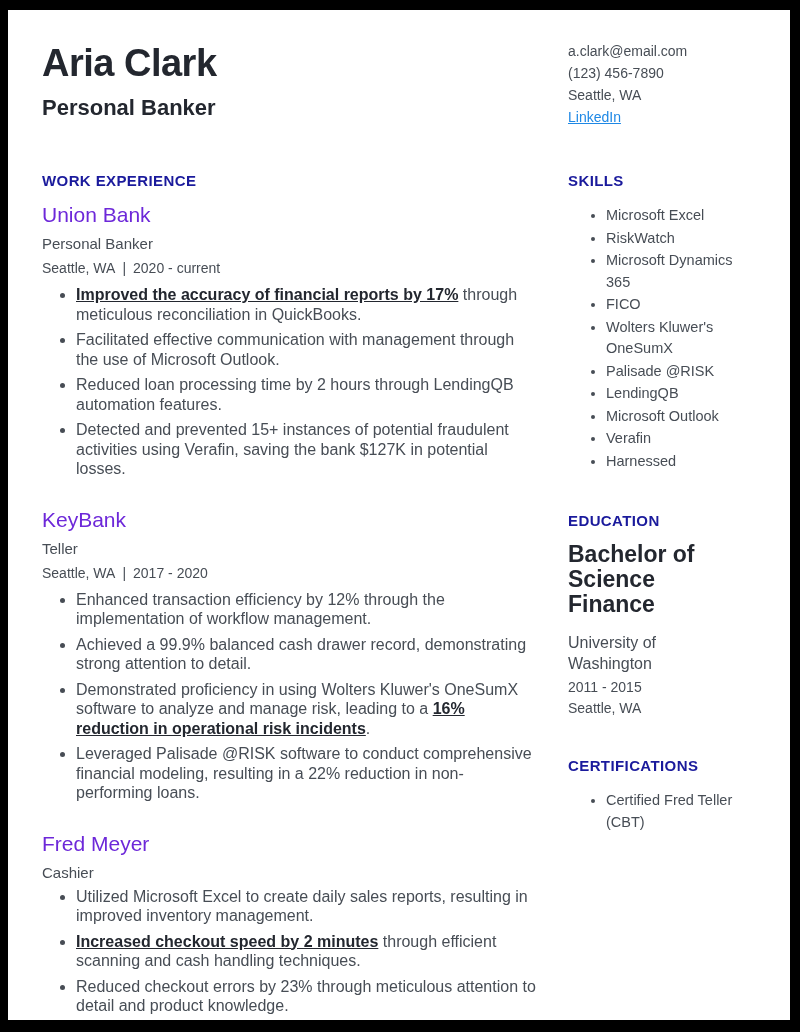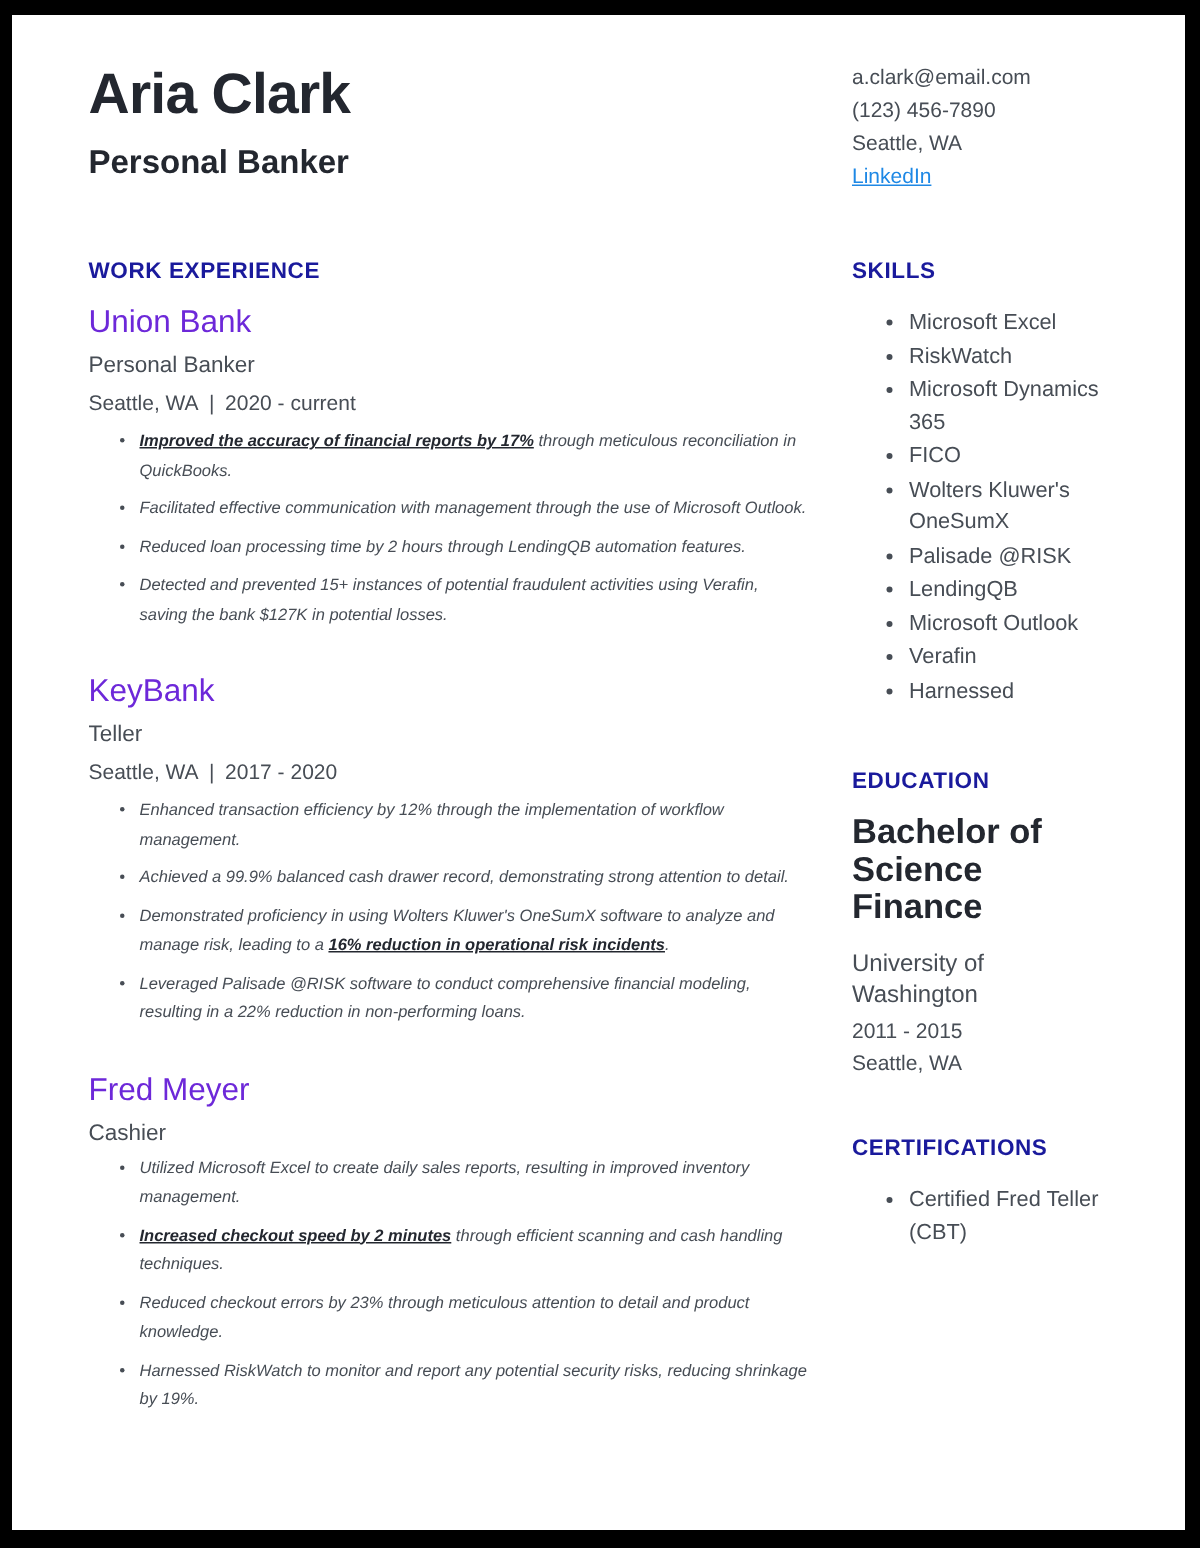--- a/index.html
+++ b/index.html
@@ -5,21 +5,21 @@
   html, body { margin: 0; padding: 0; background: #ffffff; }
   * { box-sizing: border-box; }
 
   .page {
     width: 800px;
     height: 1032px;
     background: #ffffff;
     border-style: solid;
     border-color: #000000;
     border-width: 10px 10px 12px 8px;
-    padding: 30px 30px 0 51px;
+    padding: 30px 30px 0 34px;
     font-family: "Liberation Sans", sans-serif;
     color: #474d55;
     overflow: hidden;
   }
 
   .columns { display: flex; }
   .col-left  { width: 496px; }
   .col-right { width: 192px; margin-left: 30px; flex-shrink: 0; }
 
   
@@ -74,24 +74,23 @@
   .job-role { font-size: 15px; line-height: 20px; margin-bottom: 4px; }
   .job-meta { font-size: 14px; line-height: 20px; margin-bottom: 7px; }
   .job-meta .pipe { margin: 0 7px; }
 
   ul.bullets {
     margin: 0;
     padding: 0 0 0 34px;
     list-style: disc outside;
   }
   ul.bullets li {
-    font-size: 11px;
+    font-size: 16px;
     line-height: 19.5px;
     margin-bottom: 6px;
-    font-style: italic;
   }
   .hl {
     font-weight: bold;
     color: #23272f;
     text-decoration: underline;
   }
 
   
   ul.side-list {
     margin: 16px;

